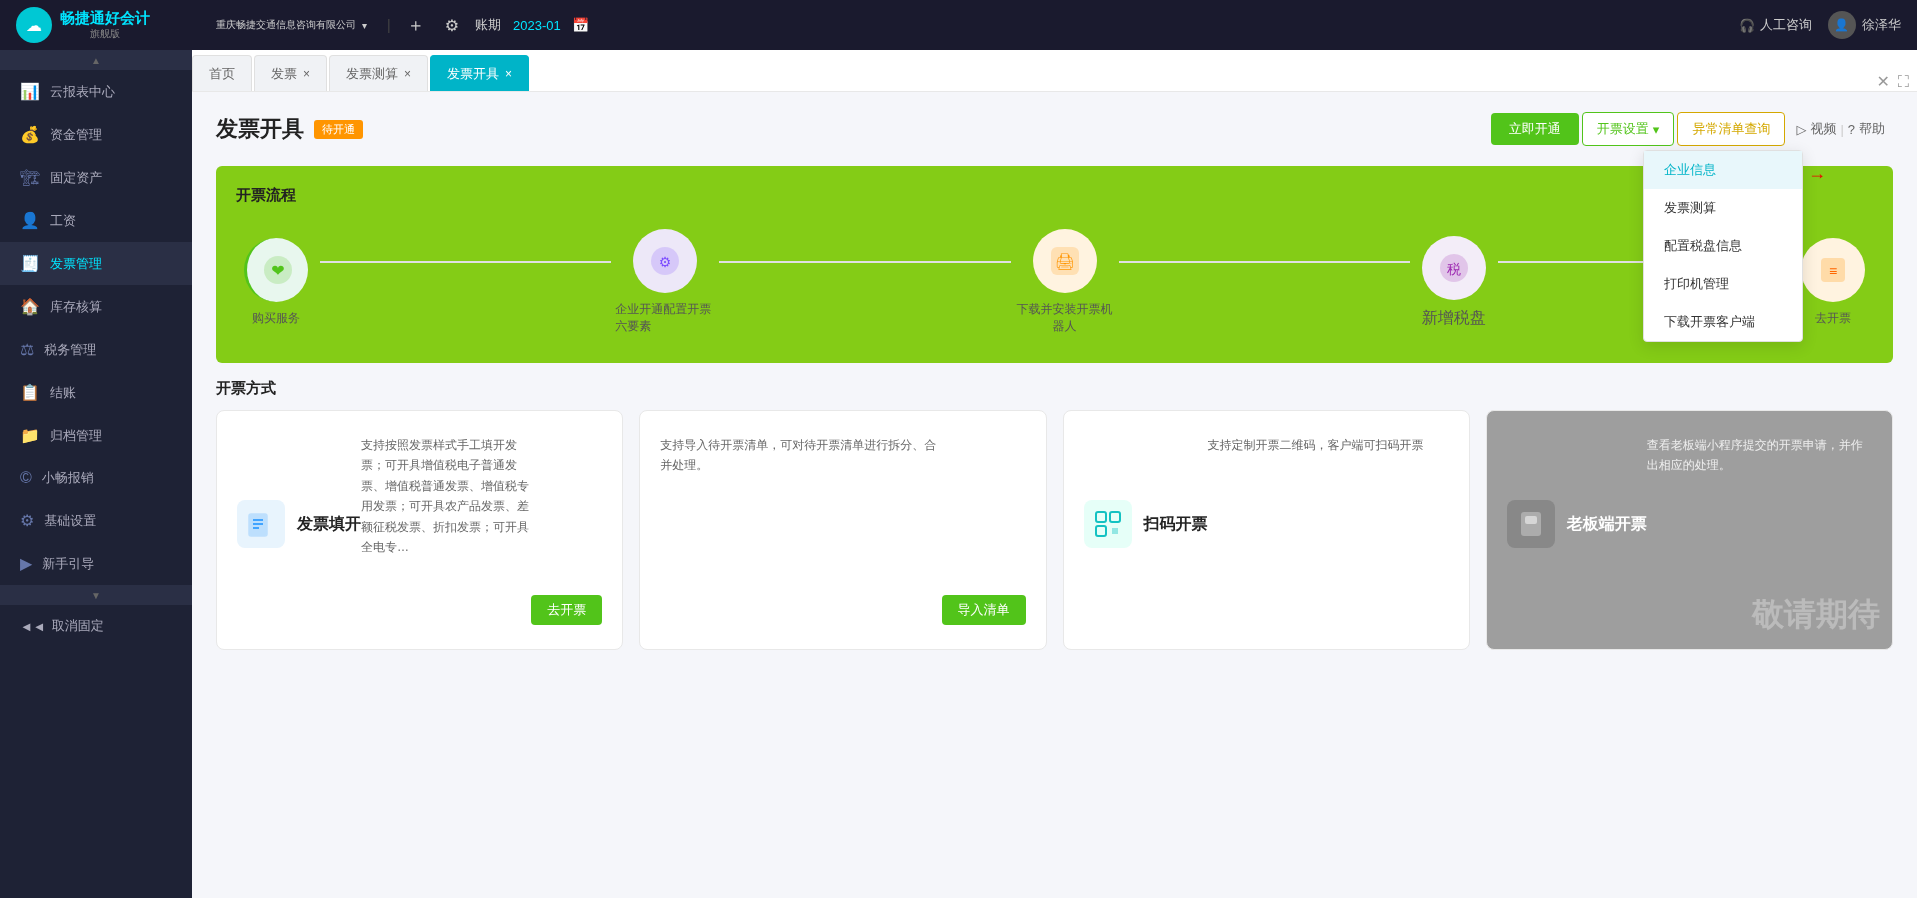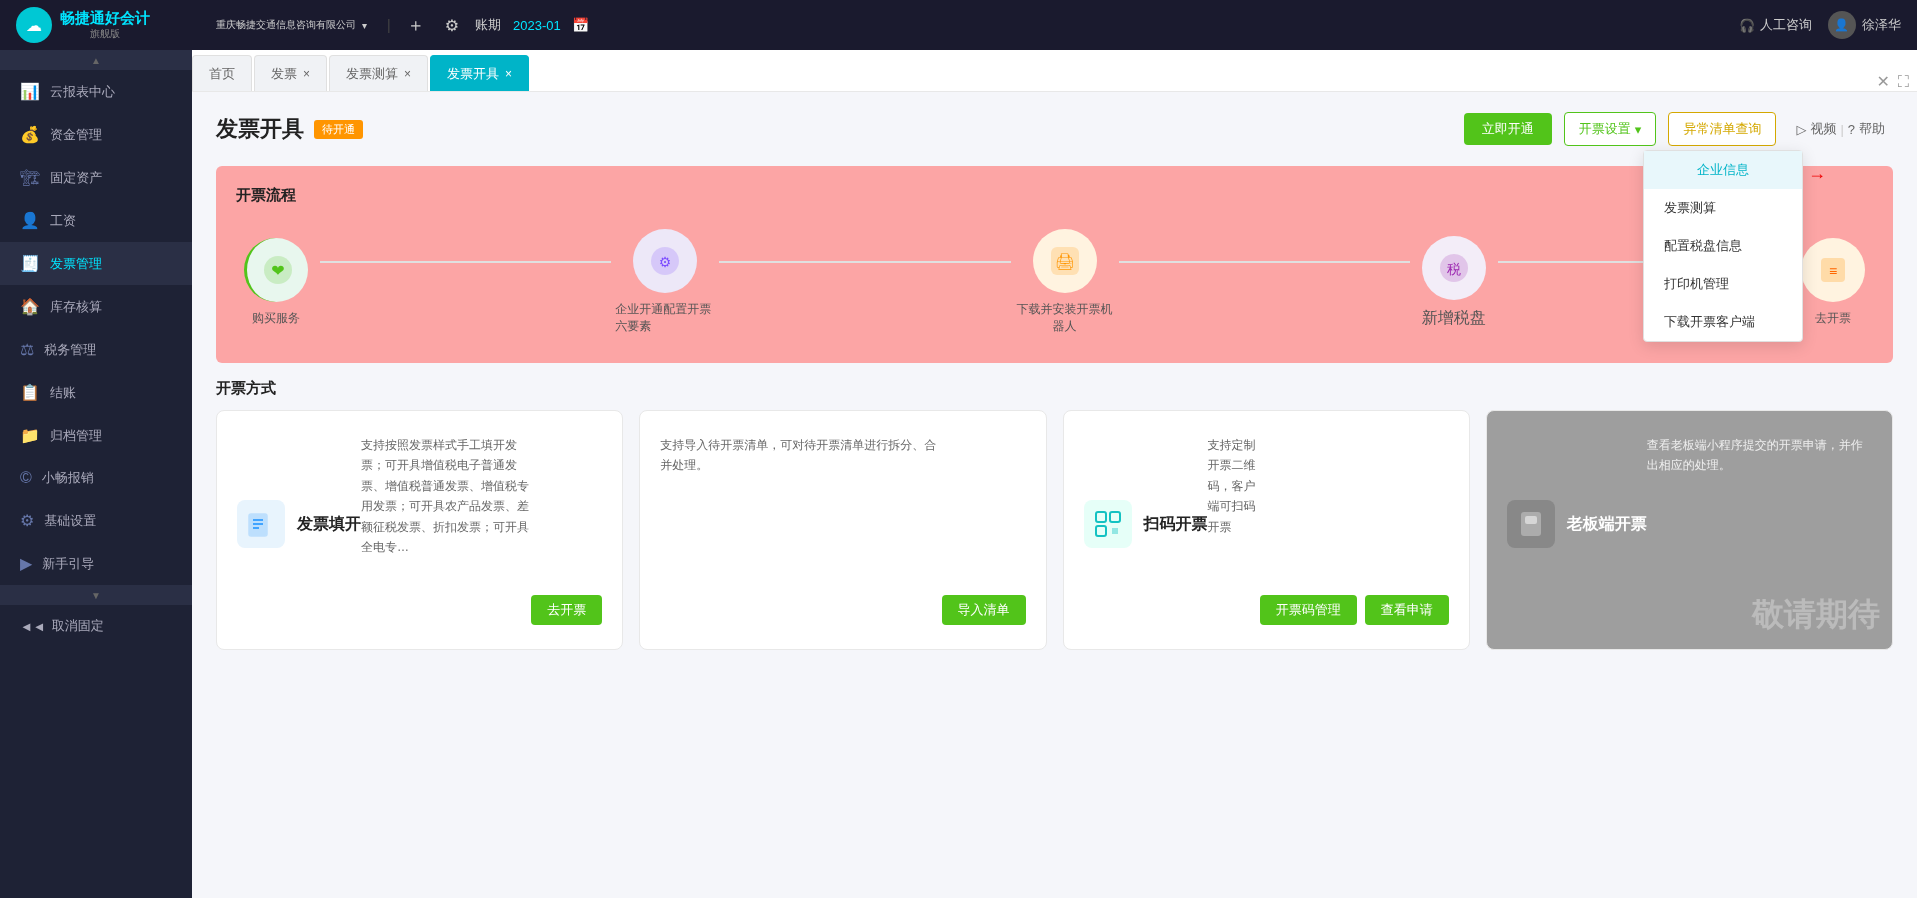--- a/index.html
+++ b/index.html
@@ -117,21 +117,21 @@
     .page-content { flex: 1; overflow-y: auto; padding: 20px 24px; position: relative; }
 
     
     .page-header { display: flex; align-items: center; justify-content: space-between; margin-bottom: 20px; }
     .page-title-area { display: flex; align-items: center; gap: 10px; }
     .page-title { font-size: 22px; font-weight: bold; color: #222; }
     .status-badge {
       background: #ff9500; color: #fff; font-size: 11px;
       padding: 2px 8px; border-radius: 3px;
     }
-    .header-actions { display: flex; align-items: center; gap: 12px; position: relative; }
+    .header-actions { display: flex; align-items: center; gap: 3px; position: relative; }
     .btn-green {
       background: #52c41a; color: #fff; border: none;
       padding: 7px 18px; border-radius: 4px; cursor: pointer; font-size: 13px;
     }
     .btn-outline-green {
       background: #fff; color: #52c41a; border: 1px solid #52c41a;
       padding: 7px 14px; border-radius: 4px; cursor: pointer; font-size: 13px;
       display: flex; align-items: center; gap: 4px;
     }
     .btn-outline-yellow {
@@ -153,32 +153,32 @@
       border: 1px solid #e0e0e0;
       border-radius: 4px;
       box-shadow: 0 4px 16px rgba(0,0,0,0.12);
       z-index: 100;
       min-width: 160px;
     }
     .dropdown-item {
       padding: 10px 20px;
       font-size: 13px; color: #333; cursor: pointer;
     }
-    .dropdown-item.active { background: #e8f7fb; color: #00b4c8; text-align: center; }
+    .dropdown-item.active { background: #e8f7fb; color: #00b4c8; }
 
     
     .red-arrow {
       position: absolute;
       top: 12px; right: -24px;
       color: #e00; font-size: 18px;
       font-weight: bold;
     }
 
     
-    .section { background: #fca5a5; border-radius: 6px; padding: 20px; margin-bottom: 16px; }
+    .section { background: #84cc16; border-radius: 6px; padding: 20px; margin-bottom: 16px; }
     .section-title { font-size: 15px; font-weight: bold; color: #222; margin-bottom: 16px; }
 
     
     .process-flow { display: flex; align-items: center; gap: 0; padding: 8px 0; }
 
     
     .invoice-methods { display: grid; grid-template-columns: repeat(4, 1fr); gap: 16px; }
     .method-card {
       background: #fff;
       border: 1px solid #e8e8e8;
@@ -480,24 +480,20 @@
                 <svg width="28" height="28" viewBox="0 0 28 28">
                     <rect x="2" y="2" width="10" height="10" rx="2" fill="none" stroke="#13c2c2" stroke-width="2"></rect>
                     <rect x="16" y="2" width="10" height="10" rx="2" fill="none" stroke="#13c2c2" stroke-width="2"></rect>
                     <rect x="2" y="16" width="10" height="10" rx="2" fill="none" stroke="#13c2c2" stroke-width="2"></rect>
                     <rect x="18" y="18" width="6" height="6" fill="#13c2c2" opacity="0.4"></rect>
                   </svg>
               </div>
               <span class="method-title">扫码开票</span>
             </div>
             <div class="method-desc">支持定制开票二维码，客户端可扫码开票</div>
-            <div class="method-actions">
-              <button class="btn-green-sm">开票码管理</button>
-              <button class="btn-green-sm">查看申请</button>
-            </div>
           </div>
         </div>
 
         <div class="method-card method-card-boss" style="background:#9e9e9e;position:relative;">
           <div class="method-card-inner">
             <div class="method-header">
               <div class="method-icon" style="background:#888;color:#fff">
                 <svg width="28" height="28" viewBox="0 0 28 28">
                     <rect x="4" y="2" width="20" height="24" rx="3" fill="#fff" opacity="0.3"></rect>
                     <rect x="8" y="6" width="12" height="8" rx="2" fill="#fff" opacity="0.5"></rect>

